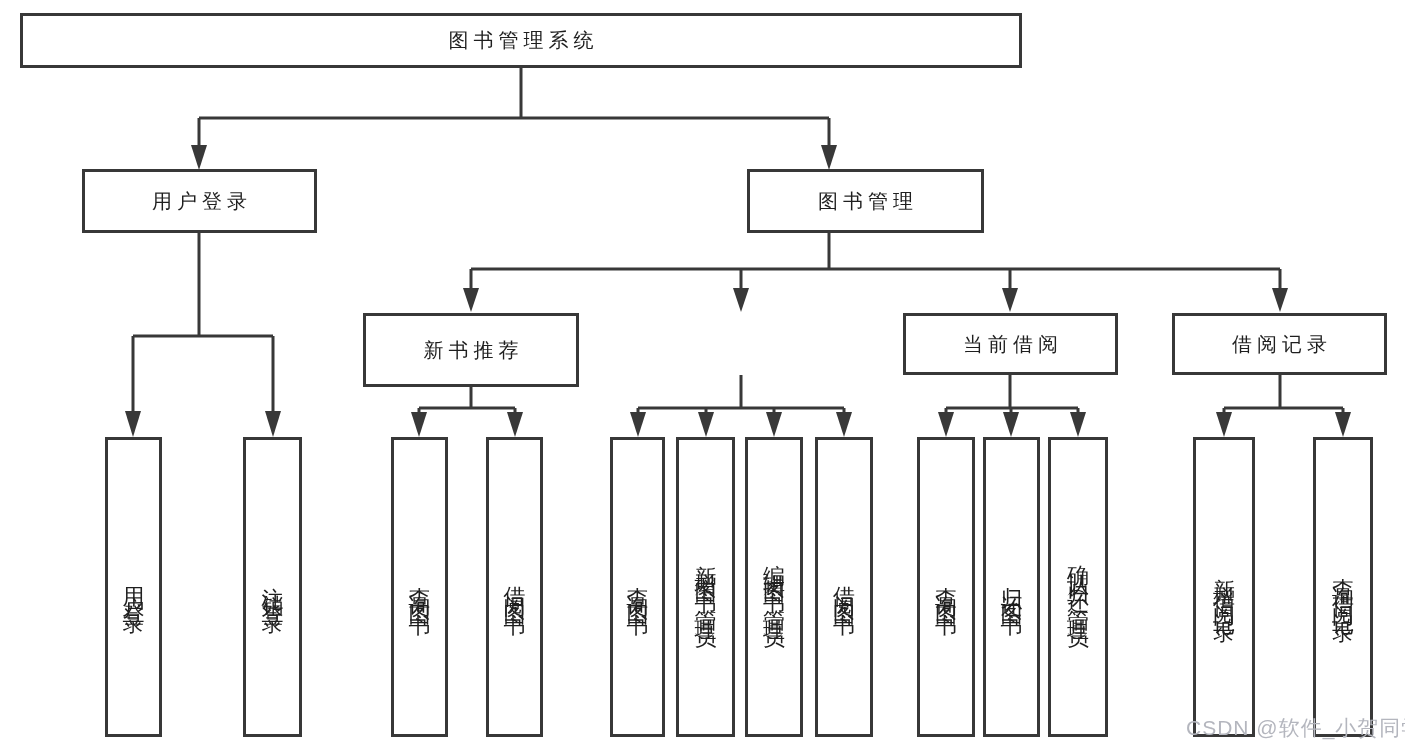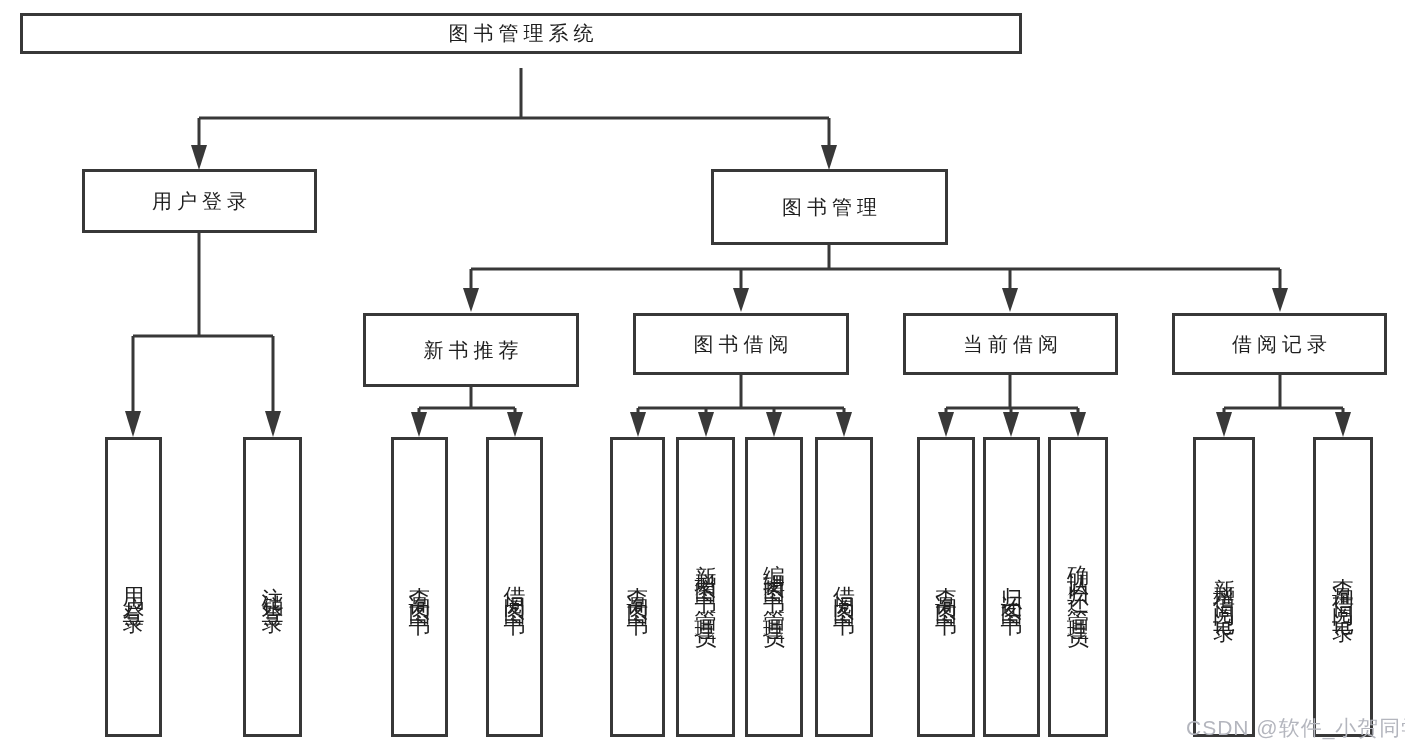--- a/index.html
+++ b/index.html
@@ -84,36 +84,33 @@
       <polygon points="766,412 782,412 774,437"></polygon>
       <polygon points="836,412 852,412 844,437"></polygon>
       <polygon points="938,412 954,412 946,437"></polygon>
       <polygon points="1003,412 1019,412 1011,437"></polygon>
       <polygon points="1070,412 1086,412 1078,437"></polygon>
       <polygon points="1216,412 1232,412 1224,437"></polygon>
       <polygon points="1335,412 1351,412 1343,437"></polygon>
     </g>
   </svg>
 
-  <div class="node" style="left:20px; top:13px; width:1002px; height:41px;">
+  <div class="node" style="left:20px; top:13px; width:1002px; height:55px;">
     <span class="hlabel">图书管理系统</span>
   </div>
 
   <div class="node" style="left:82px; top:169px; width:235px; height:64px;">
     <span class="hlabel">用户登录</span>
   </div>
-  <div class="node" style="left:711px; top:169px; width:237px; height:76px;">
+  <div class="node" style="left:747px; top:169px; width:237px; height:64px;">
     <span class="hlabel">图书管理</span>
   </div>
 
   <div class="node" style="left:363px; top:313px; width:216px; height:74px;">
     <span class="hlabel">新书推荐</span>
-  </div>
-  <div class="node" style="left:633px; top:313px; width:216px; height:62px;">
-    <span class="hlabel">图书借阅</span>
   </div>
   <div class="node" style="left:903px; top:313px; width:215px; height:62px;">
     <span class="hlabel">当前借阅</span>
   </div>
   <div class="node" style="left:1172px; top:313px; width:215px; height:62px;">
     <span class="hlabel">借阅记录</span>
   </div>
 
   <div class="node" style="left:105px; top:437px; width:57px; height:300px;">
     <span class="vlabel">用户登录</span>

